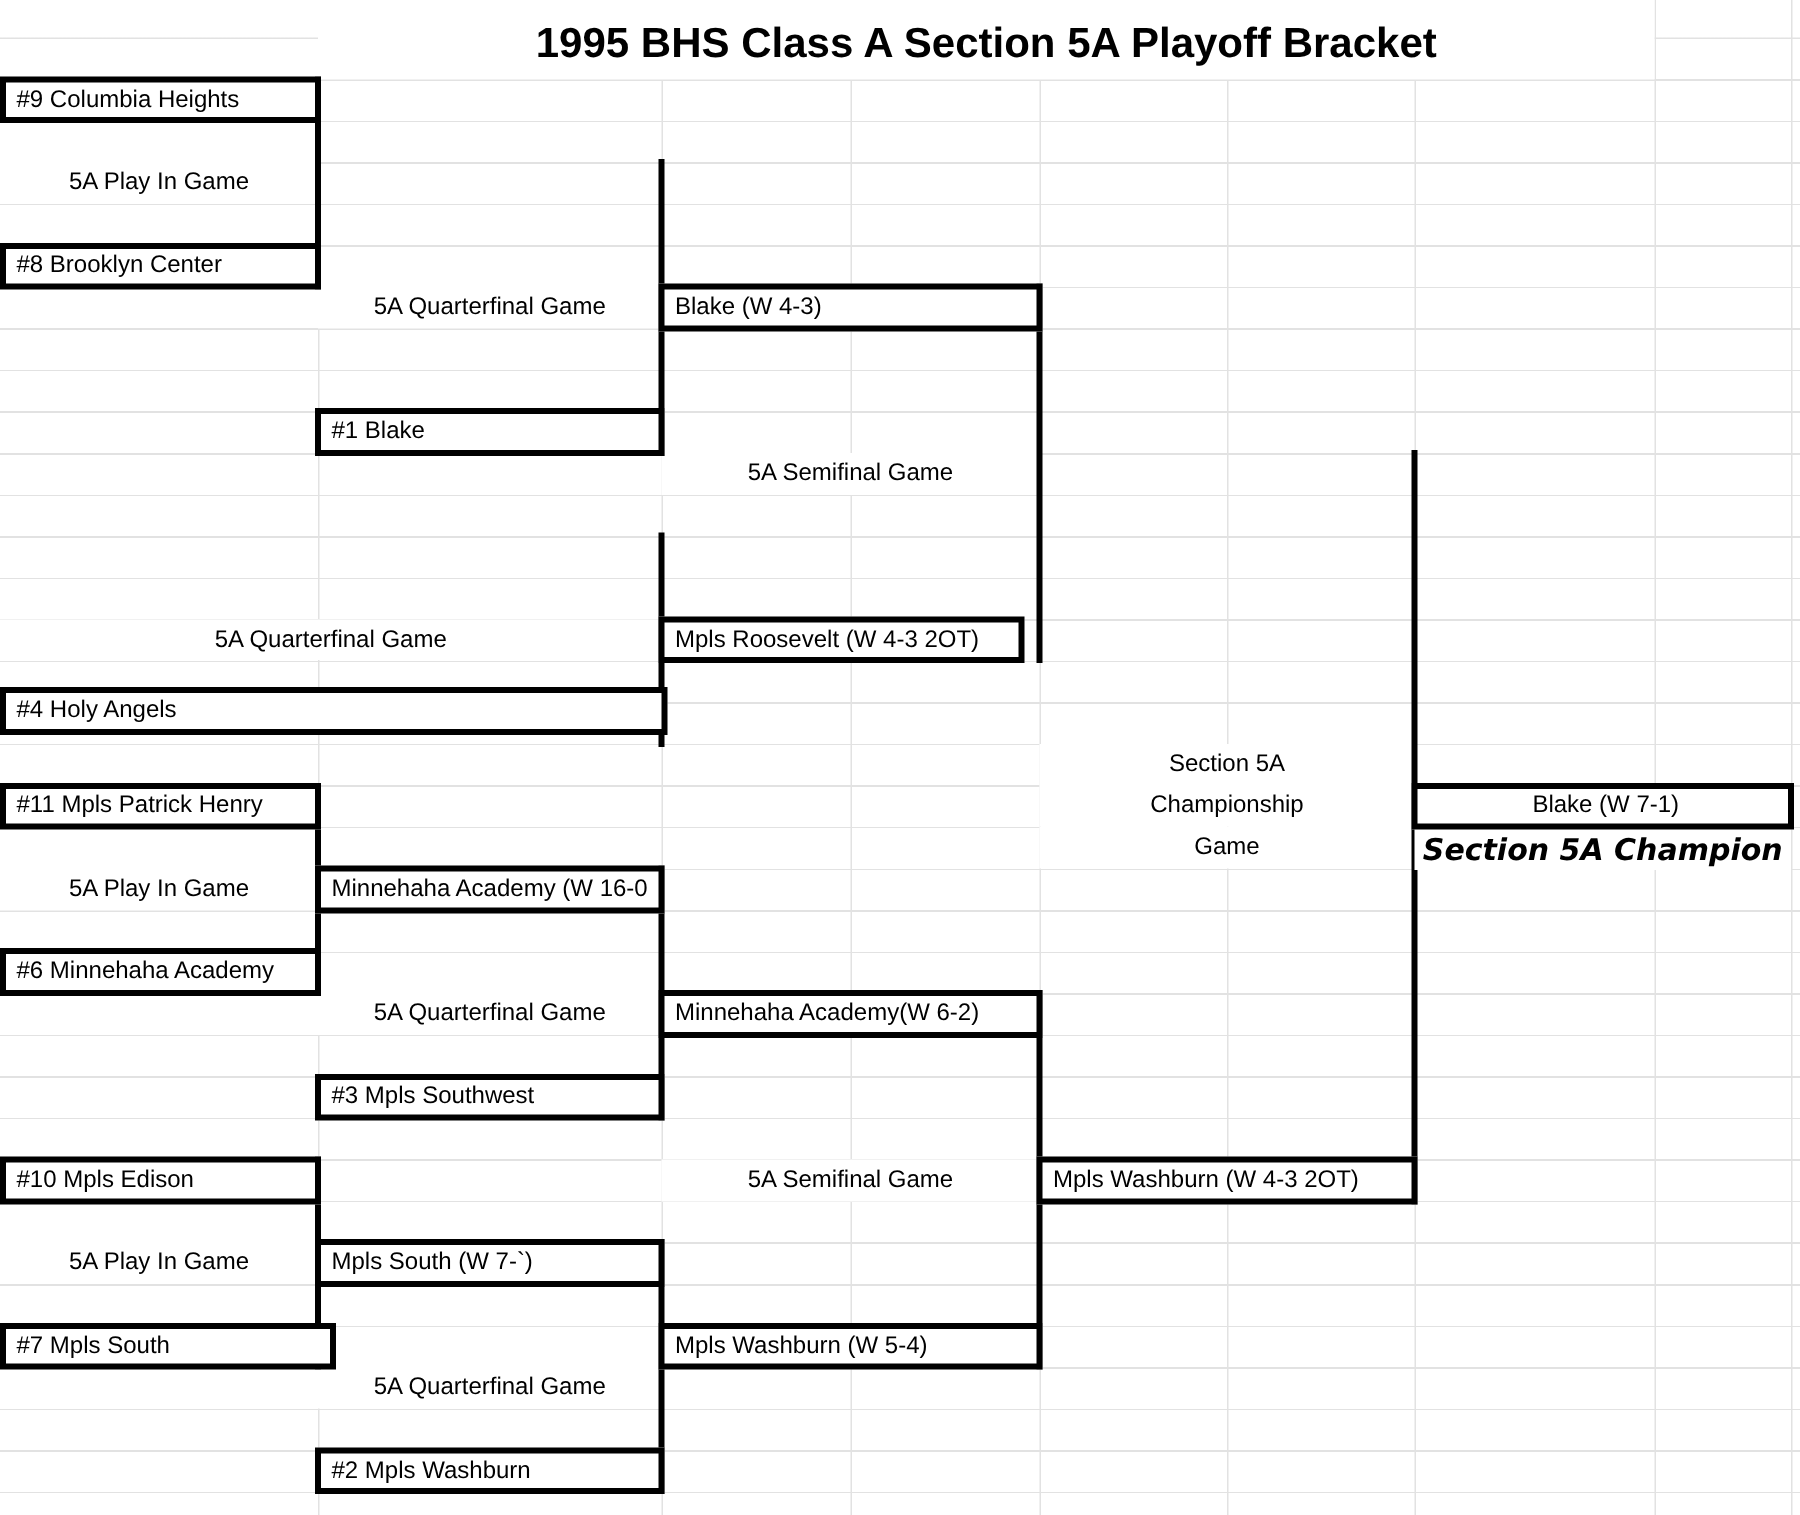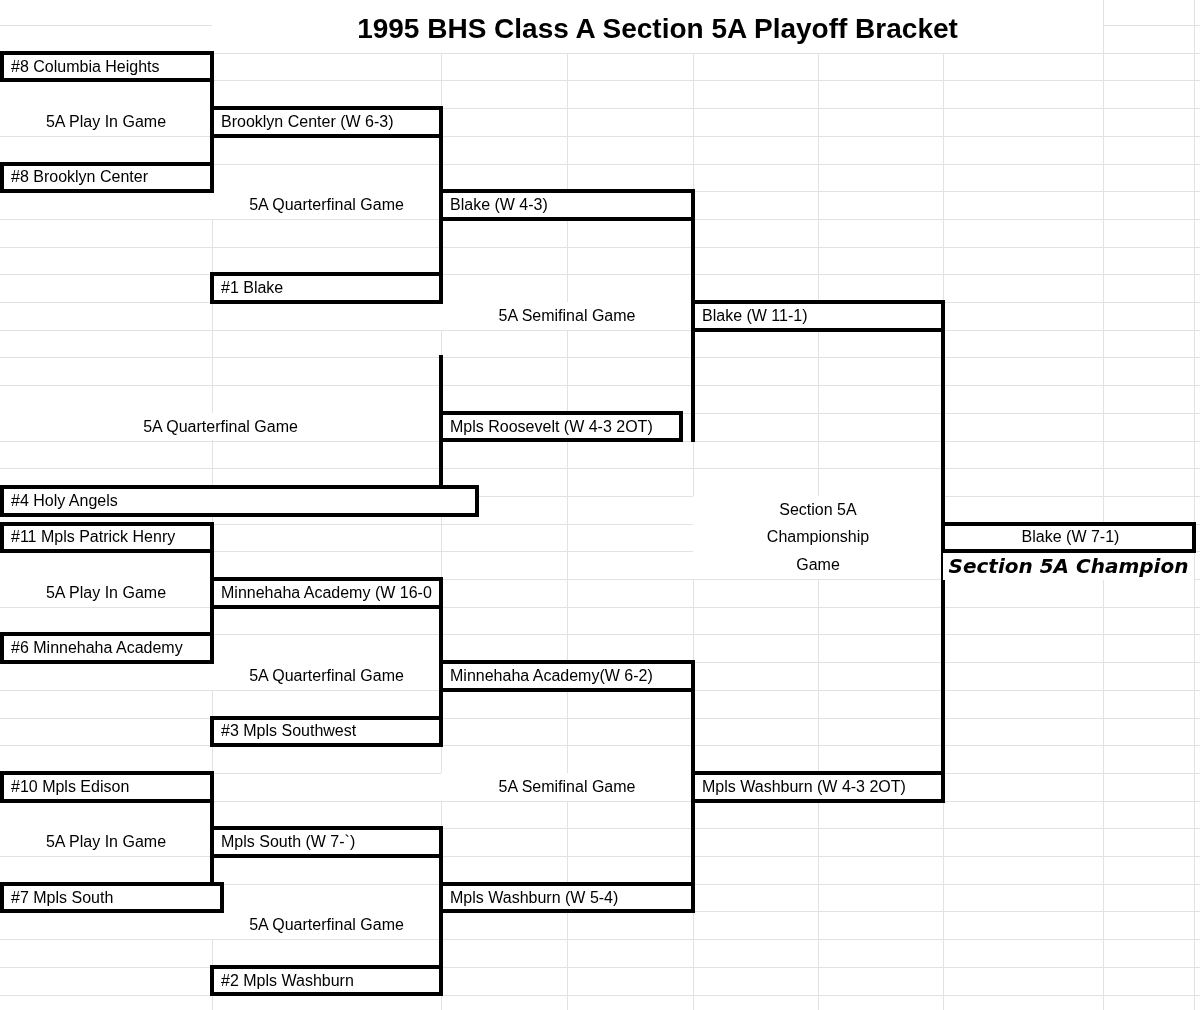--- a/index.html
+++ b/index.html
@@ -69,34 +69,32 @@
   <div class="conn" style="left:439px;top:106.1px;height:197.9px"></div>
   <div class="conn" style="left:439px;top:355.4px;height:142.5px"></div>
   <div class="conn" style="left:691px;top:189.2px;height:253.3px"></div>
   <div class="conn" style="left:941px;top:300px;height:502.6px"></div>
   <div class="conn" style="left:210px;top:521.6px;height:142.5px"></div>
   <div class="conn" style="left:439px;top:577px;height:170.2px"></div>
   <div class="conn" style="left:210px;top:770.9px;height:142.5px"></div>
   <div class="conn" style="left:439px;top:826.3px;height:170.2px"></div>
   <div class="conn" style="left:691px;top:660.1px;height:253.3px"></div>
 
-  <div class="box" style="left:0;width:214px;top:50.7px">#8 Columbia Heights</div>
+  <div class="box" style="left:0;width:214px;top:50.7px">#9 Columbia Heights</div>
   <div class="box" style="left:0;width:214px;top:161.5px">#8 Brooklyn Center</div>
   <div class="box" style="left:210px;width:233px;top:272.3px">#1 Blake</div>
-  <div class="box" style="left:0;width:479px;top:485px">#4 Holy Angels</div>
+  <div class="box" style="left:0;width:445px;top:458px">#4 Holy Angels</div>
   <div class="box" style="left:0;width:214px;top:521.6px">#11 Mpls Patrick Henry</div>
   <div class="box" style="left:0;width:214px;top:632.4px">#6 Minnehaha Academy</div>
   <div class="box" style="left:210px;width:233px;top:715.5px">#3 Mpls Southwest</div>
   <div class="box" style="left:0;width:214px;top:770.9px">#10 Mpls Edison</div>
   <div class="box" style="left:0;width:224px;top:881.7px">#7 Mpls South</div>
   <div class="box" style="left:210px;width:233px;top:964.8px">#2 Mpls Washburn</div>
 
-  <div class="box" style="left:210px;width:233px;top:106.1px">Brooklyn Center (W 6-3)</div>
   <div class="box" style="left:439px;width:256px;top:189.2px">Blake (W 4-3)</div>
-  <div class="box" style="left:691px;width:254px;top:300px">Blake (W 11-1)</div>
   <div class="box" style="left:439px;width:244px;top:410.8px">Mpls Roosevelt (W 4-3 2OT)</div>
   <div class="box center" style="left:941px;width:255px;top:521.6px">Blake (W 7-1)</div>
   <div class="box" style="left:210px;width:233px;top:577px">Minnehaha Academy (W 16-0</div>
   <div class="box" style="left:439px;width:256px;top:660.1px">Minnehaha Academy(W 6-2)</div>
   <div class="box" style="left:691px;width:254px;top:770.9px">Mpls Washburn (W 4-3 2OT)</div>
   <div class="box" style="left:210px;width:233px;top:826.3px">Mpls South (W 7-`)</div>
   <div class="box" style="left:439px;width:256px;top:881.7px">Mpls Washburn (W 5-4)</div>
 
 </div>
 

